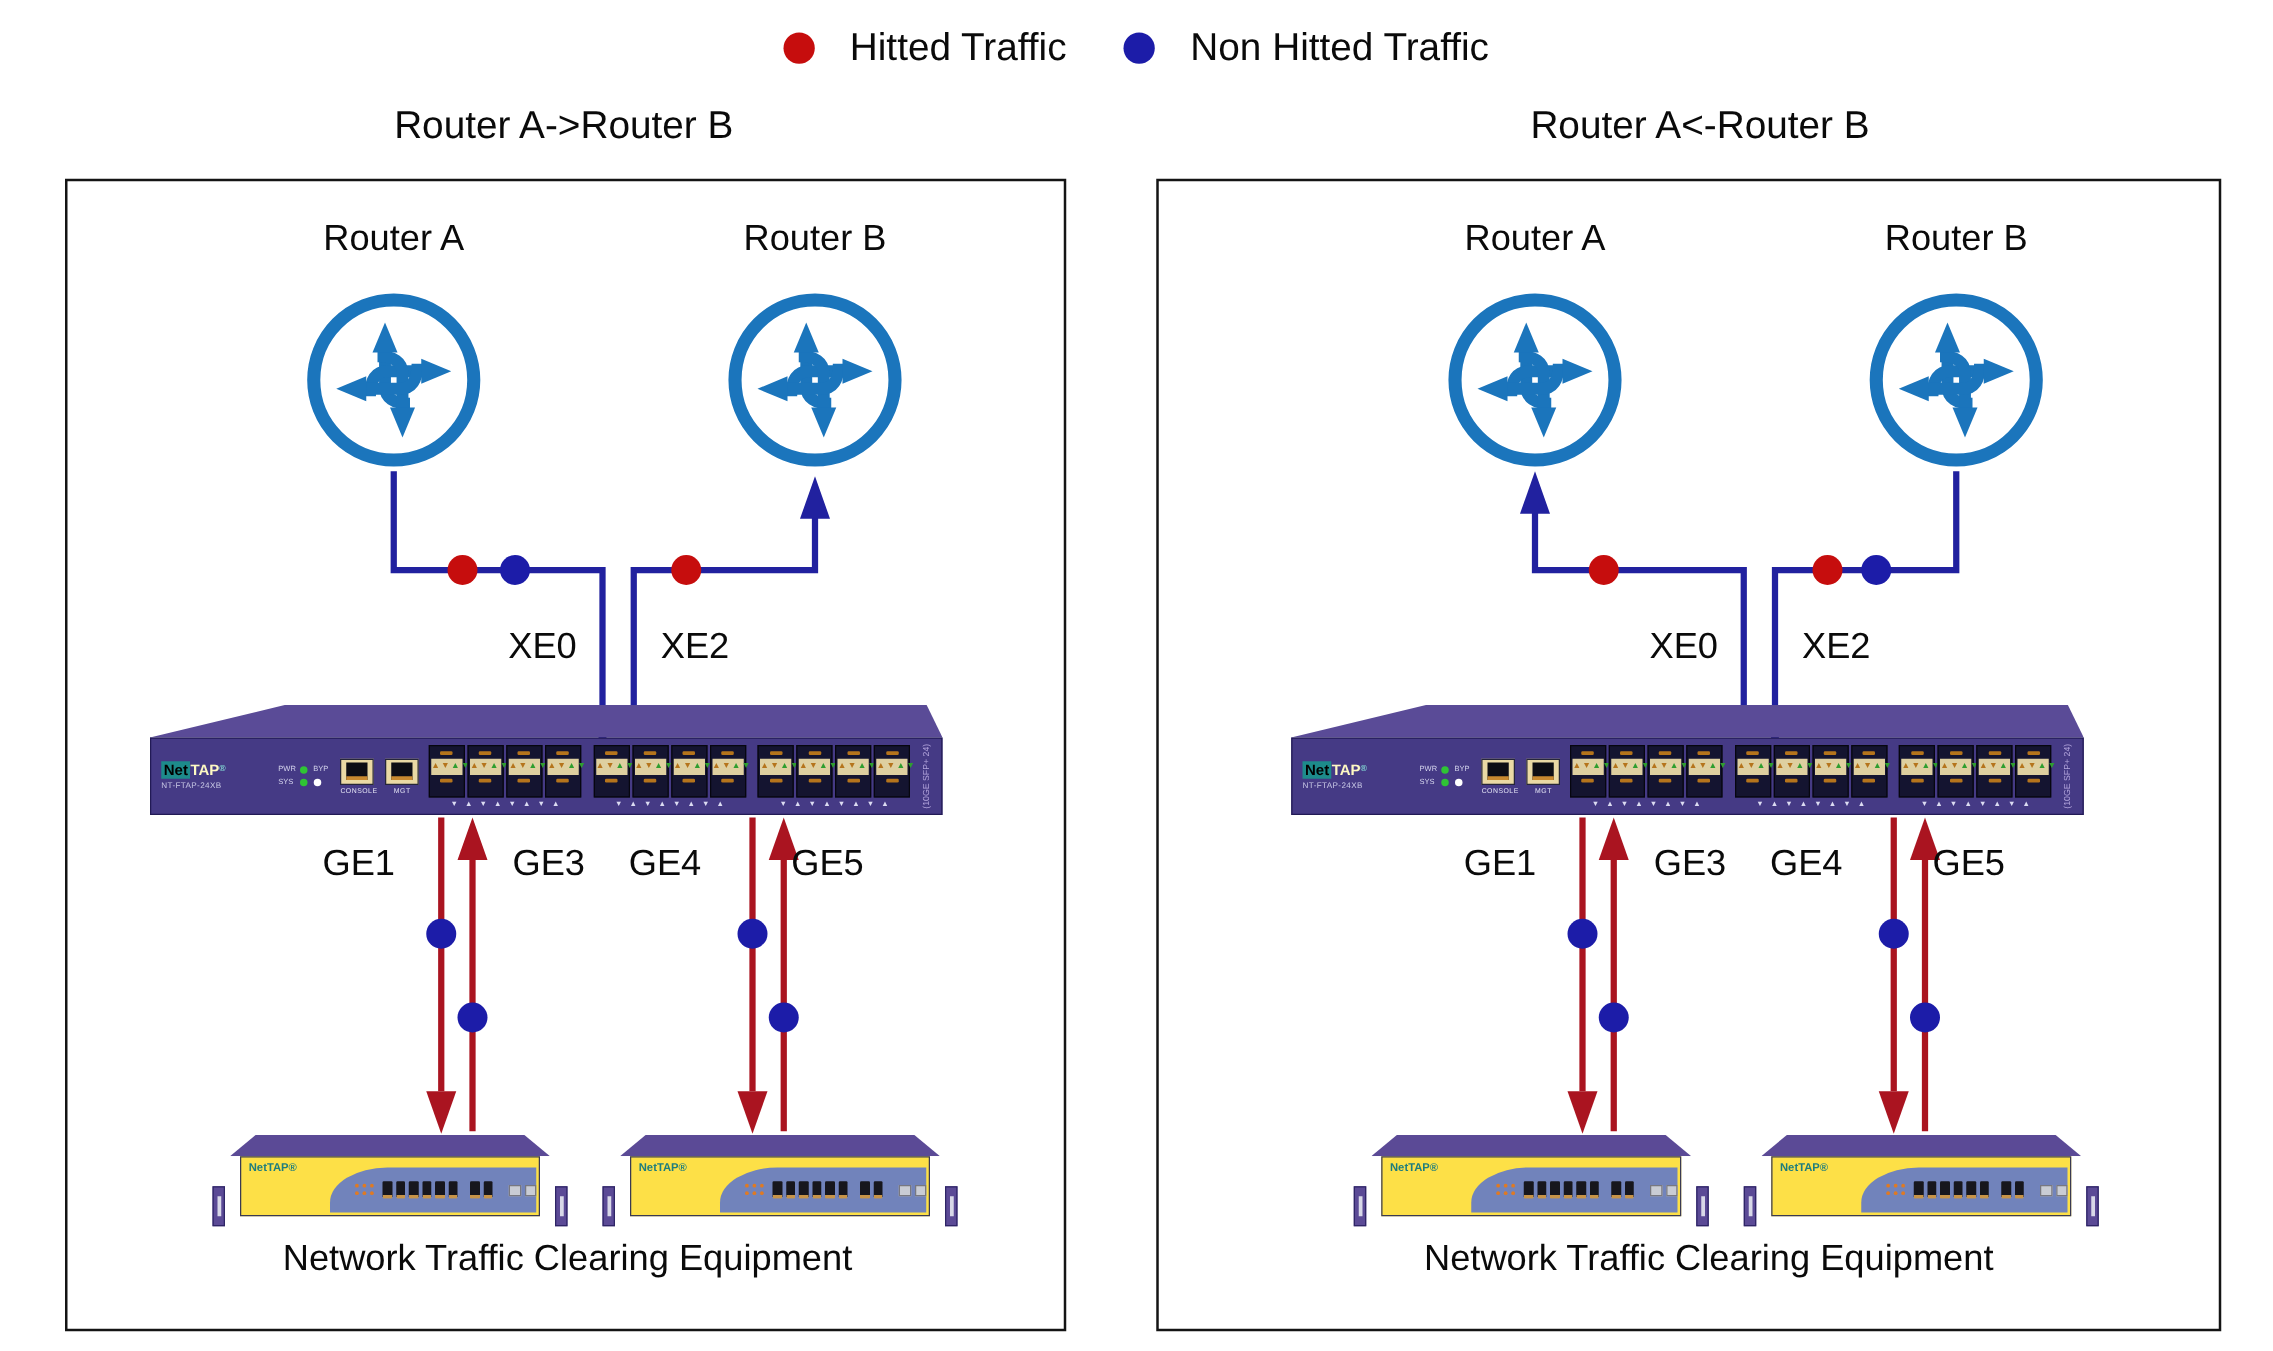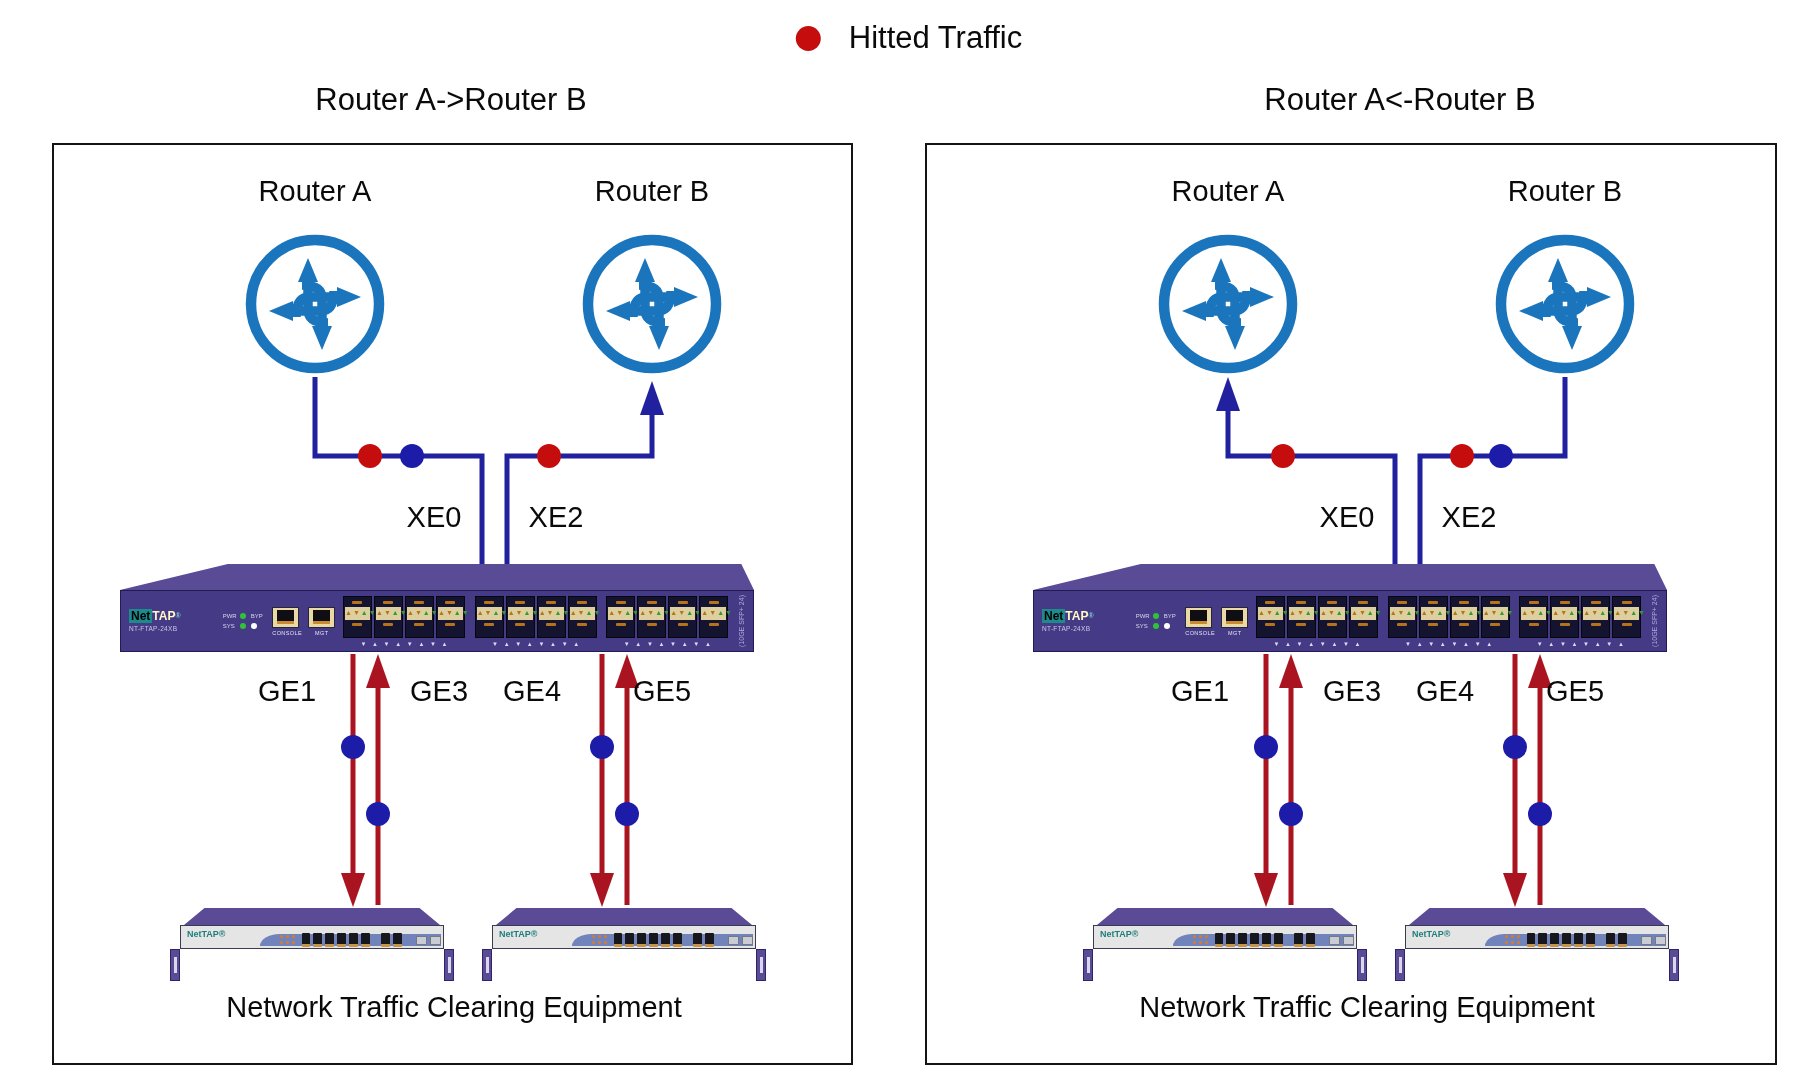--- a/index.html
+++ b/index.html
@@ -57,45 +57,49 @@
   .strip::before{content:"▲▼";color:#b5741c;}
   .strip::after{content:"▲▼";color:#2f9e2f;}
   .pm{font-size:6px;color:#dcdcf2;text-align:center;margin-top:3px;letter-spacing:2px;white-space:nowrap;}
   .tap-side{writing-mode:vertical-rl;transform:rotate(180deg);font-size:7px;color:#b4a6dd;white-space:nowrap;}
 
   
   .equip{position:absolute;width:284px;height:76px;}
   .eq1{left:116px;top:763px;}
   .eq2{left:428px;top:763px;}
   .eq-top{height:17px;margin:0 14px;background:#5b4a96;clip-path:polygon(8% 0,92% 0,100% 100%,0 100%);}
-  .eq-front{height:24px;margin:0 10px;background:#e5e5e5;border:1px solid #3a3a52;position:relative;box-sizing:border-box;}
+  .eq-front{height:48px;margin:0 22px;background:#fde047;border:1px solid #3a3a52;position:relative;box-sizing:border-box;}
   .eq-brand{position:absolute;left:6px;top:3px;font-size:9px;font-weight:bold;color:#1e7d7d;}
   .eq-slate{position:absolute;left:30%;right:2px;top:8px;bottom:2px;background:#7183bb;
             border-top-left-radius:46px 28px;display:flex;align-items:center;padding-left:20px;gap:3px;}
   .ledgrid{display:grid;grid-template-columns:repeat(3,4px);grid-auto-rows:4px;gap:2px;margin-right:3px;}
   .ledgrid i{width:3px;height:3px;border-radius:50%;background:#e07a22;}
   .eport{width:13px;height:11px;background:#17171d;border-bottom:3px solid #c79448;border-radius:1px;}
   .gap8{width:8px;} .gap12{width:12px;}
   .eslot{width:15px;height:9px;background:#c9ccd4;border:1px solid #787880;box-sizing:border-box;}
   .ear{position:absolute;width:10px;height:32px;bottom:3px;background:#5b4a96;border:1px solid #2e2566;box-sizing:border-box;}
   .ear.l{left:0;} .ear.r{right:0;}
   .ear i{display:block;width:3px;height:16px;background:#d8d8e8;margin:7px auto 0;}
 </style>
 </head>
 <body>
 
 <div class="legend">
   <div class="legend-item">
     <span class="legend-dot" style="background:#c60d0d"></span>
     <span>Hitted Traffic</span>
   </div>
+  <div class="legend-item">
+    <span class="legend-dot" style="background:#1c1ca8"></span>
+    <span>Non Hitted Traffic</span>
+  </div>
 </div>
 
 <div class="panel-title" style="left:451px">Router A-&gt;Router B</div>
-<div class="panel-title" style="left:1400px">Router A&lt;-Router B</div>
+<div class="panel-title" style="left:1360px">Router A&lt;-Router B</div>
 
 <div class="panel-box pb-left">
   <div class="inner">
     <svg class="wires" viewBox="0 0 800 918" width="800" height="918">
       <g fill="none" stroke="#21219f" stroke-width="5">
         <path d="M261 232 V311 H428 V430"></path>
         <path d="M453 442 V311 H598 V258"></path>
       </g>
       <g fill="#21219f" stroke="none">
         <polygon points="428,454 416,420 440,420"></polygon>

